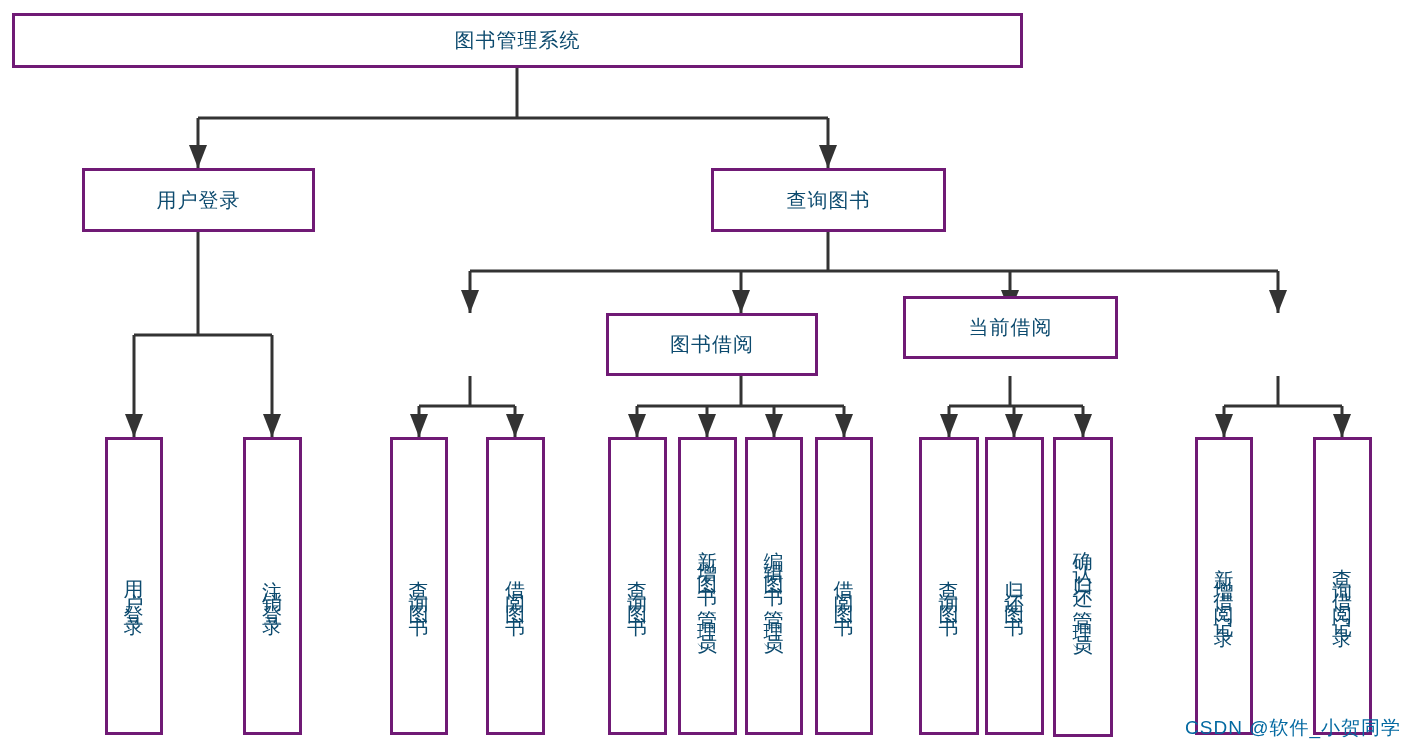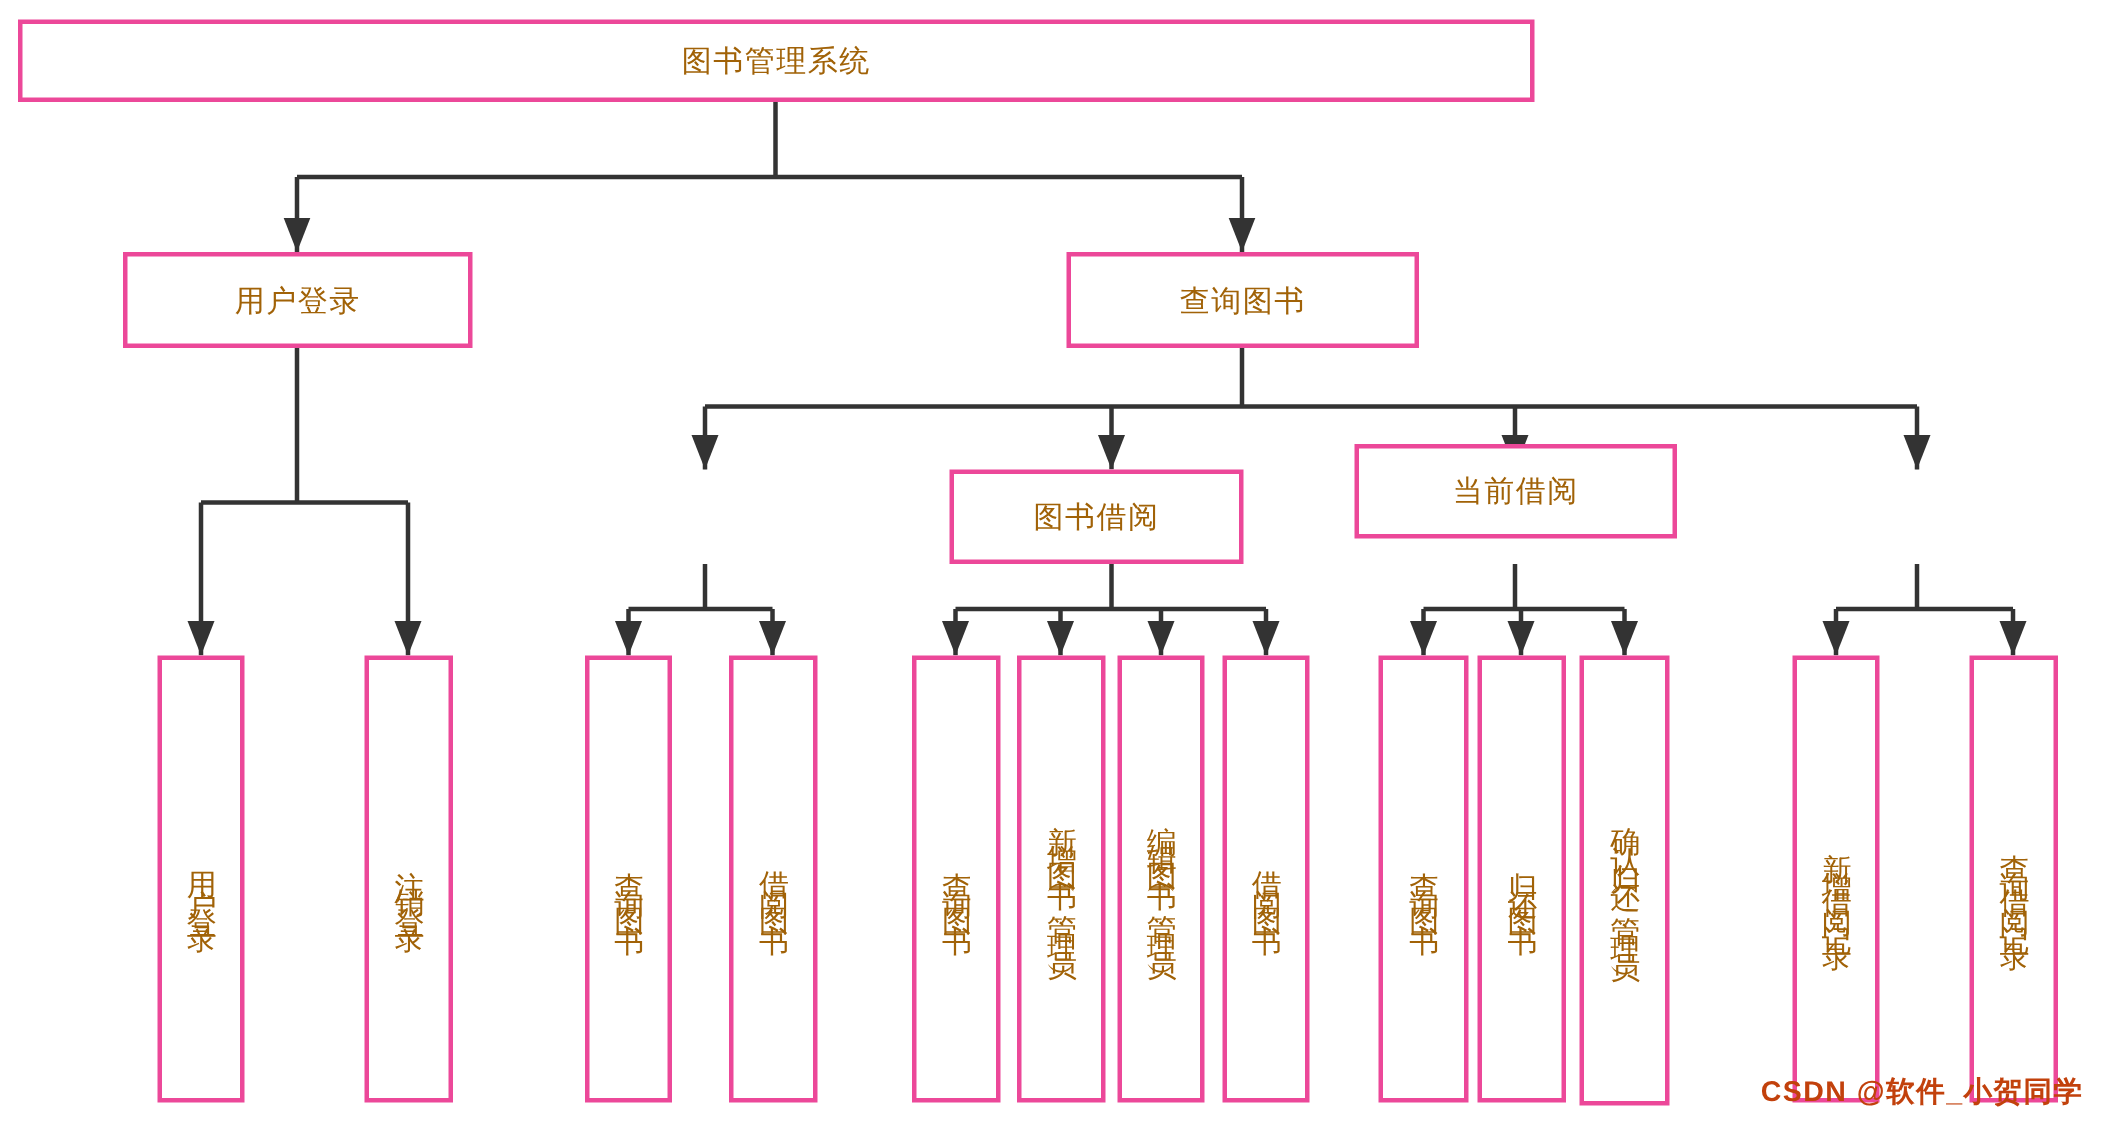--- a/index.html
+++ b/index.html
@@ -13,46 +13,45 @@
   }
   .wires {
     position: absolute;
     left: 0; top: 0;
     width: 1405px; height: 747px;
     pointer-events: none;
   }
   .box {
     position: absolute;
     box-sizing: border-box;
-    border: 3px solid #ec4899;
+    border: 3px solid #701a75;
     background: #ffffff;
     display: flex;
     align-items: center;
     justify-content: center;
-    color: #a16207;
+    color: #0c4a6e;
     font-size: 20px;
     letter-spacing: 1px;
     text-align: center;
   }
   .box-v {
     writing-mode: vertical-rl;
     text-orientation: mixed;
     letter-spacing: 12px;
     line-height: 1;
     padding-top: 6px;
   }
   .watermark {
     position: absolute;
-    right: 16px;
+    right: 4px;
     bottom: 6px;
     font-size: 19px;
-    color: #c2410c;
+    color: #0369a1;
     letter-spacing: 1px;
     white-space: nowrap;
-    font-weight: bold;
   }
 </style>
 </head>
 <body>
 
 <div class="stage">
 
   <svg class="wires" viewBox="0 0 1405 747">
     <defs>
       <marker id="arr" markerUnits="userSpaceOnUse" markerWidth="26" markerHeight="20" refX="23" refY="9" orient="auto">
@@ -101,21 +100,21 @@
       <path d="M1224 406 V437" marker-end="url(#arr)"></path>
       <path d="M1342 406 V437" marker-end="url(#arr)"></path>
     </g>
   </svg>
 
   <div class="box" style="left:12px; top:13px; width:1011px; height:55px">图书管理系统</div>
 
   <div class="box" style="left:82px; top:168px; width:233px; height:64px">用户登录</div>
   <div class="box" style="left:711px; top:168px; width:235px; height:64px">查询图书</div>
 
-  <div class="box" style="left:633px; top:313px; width:196px; height:63px">图书借阅</div>
+  <div class="box" style="left:606px; top:313px; width:212px; height:63px">图书借阅</div>
   <div class="box" style="left:903px; top:296px; width:215px; height:63px">当前借阅</div>
 
   <div class="box box-v" style="left:105px; top:437px; width:58px; height:298px">用户登录</div>
   <div class="box box-v" style="left:243px; top:437px; width:59px; height:298px">注销登录</div>
 
   <div class="box box-v" style="left:390px; top:437px; width:58px; height:298px">查询图书</div>
   <div class="box box-v" style="left:486px; top:437px; width:59px; height:298px">借阅图书</div>
 
   <div class="box box-v" style="left:608px; top:437px; width:59px; height:298px">查询图书</div>
   <div class="box box-v" style="left:678px; top:437px; width:59px; height:298px">新增图书（管理员）</div>

